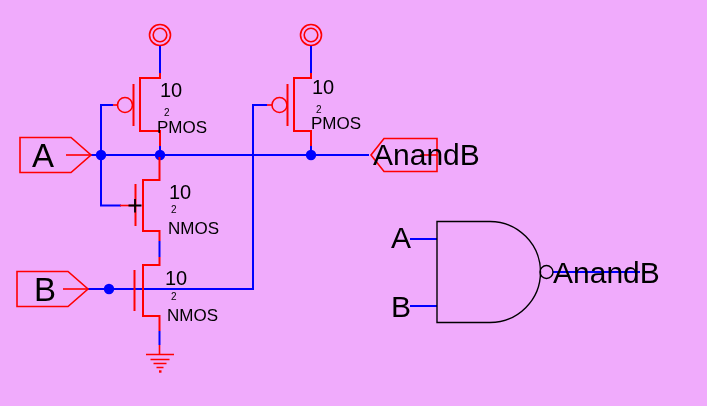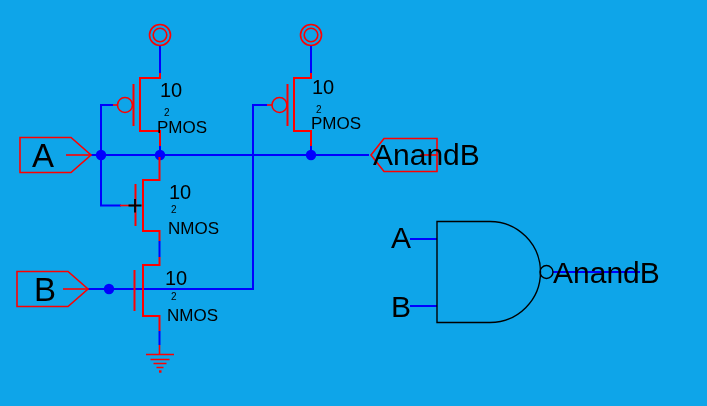--- a/index.html
+++ b/index.html
@@ -1,16 +1,16 @@
 <!DOCTYPE html>
 <html><head>
 <meta charset="utf-8">
 <style>
   html,body{margin:0;padding:0;background:#ffffff;}
-  .canvas{position:relative;width:707px;height:406px;background:#0ea5e9;overflow:hidden;
+  .canvas{position:relative;width:707px;height:406px;background:#f0abfc;overflow:hidden;
           font-family:"Liberation Sans", sans-serif;}
   svg{position:absolute;left:0;top:0;}
   text{fill:#000000;font-family:"Liberation Sans", sans-serif;}
   .lbl-port{font-size:33px;}
   .lbl-big{font-size:30px;}
   .lbl-w{font-size:20px;}
   .lbl-l{font-size:10px;}
   .lbl-type{font-size:17px;}
   .wire{stroke:#0000ff;stroke-width:2;fill:none;}
   .dev{stroke:#ff0000;stroke-width:2;fill:none;}

